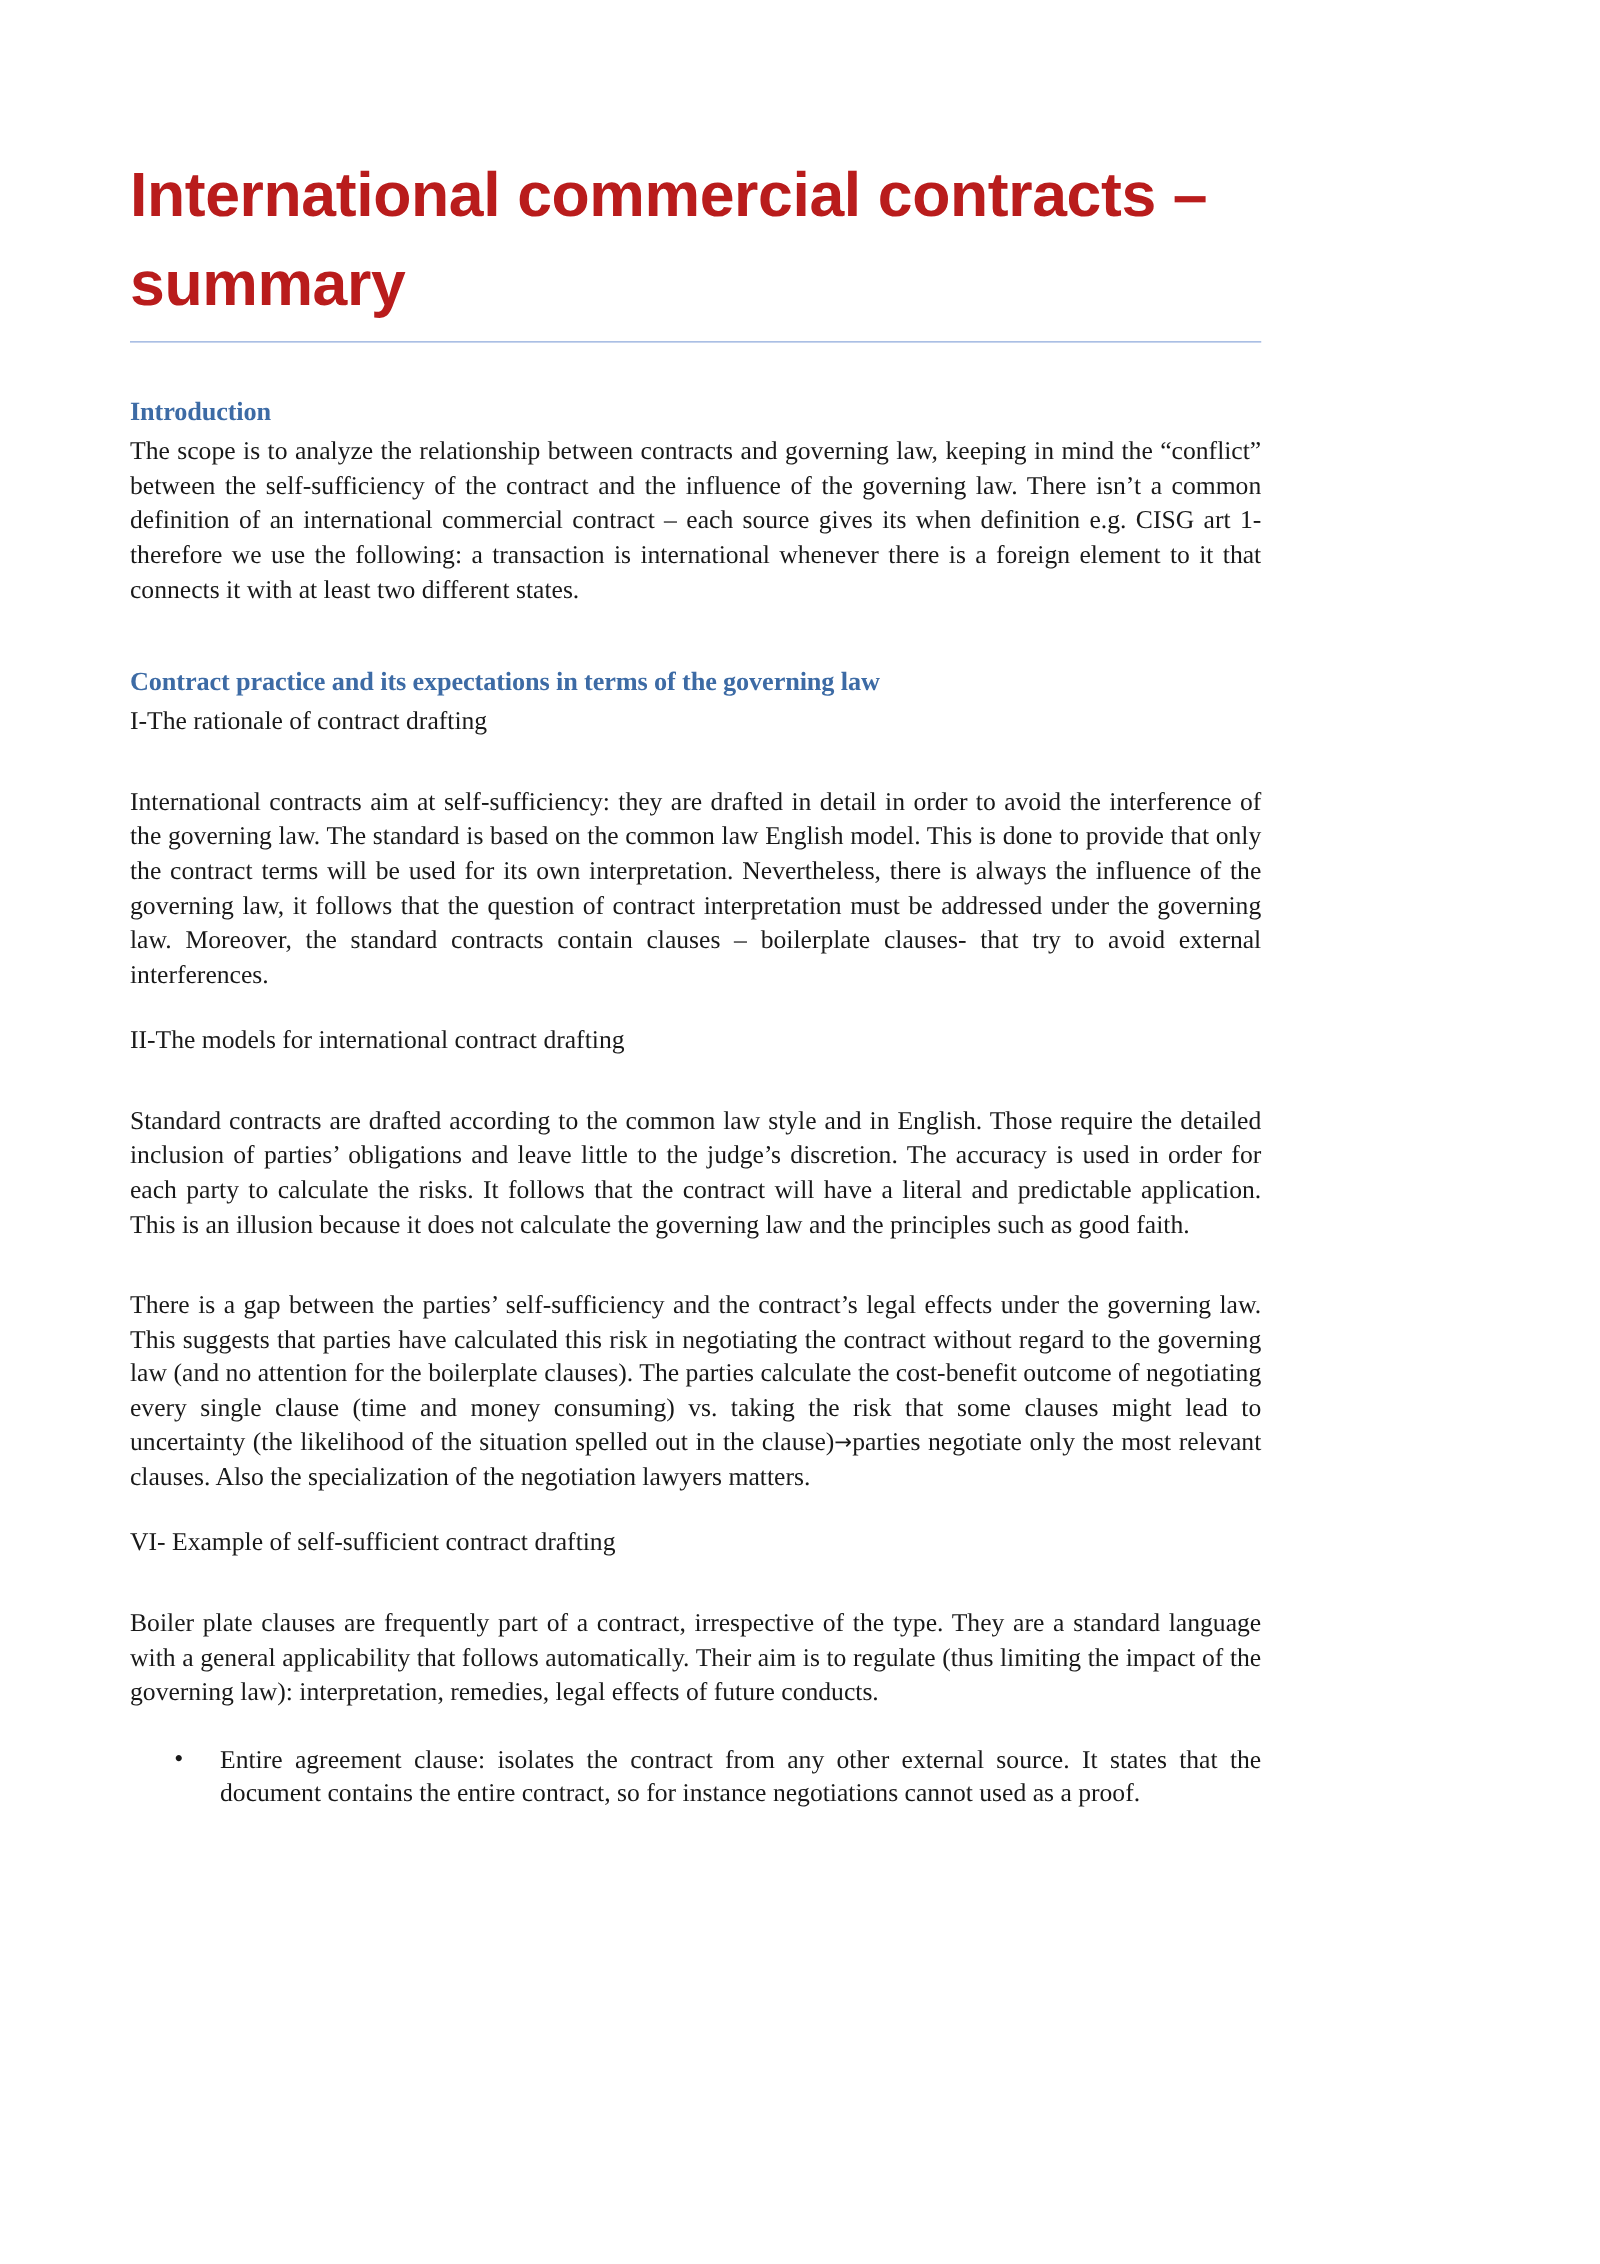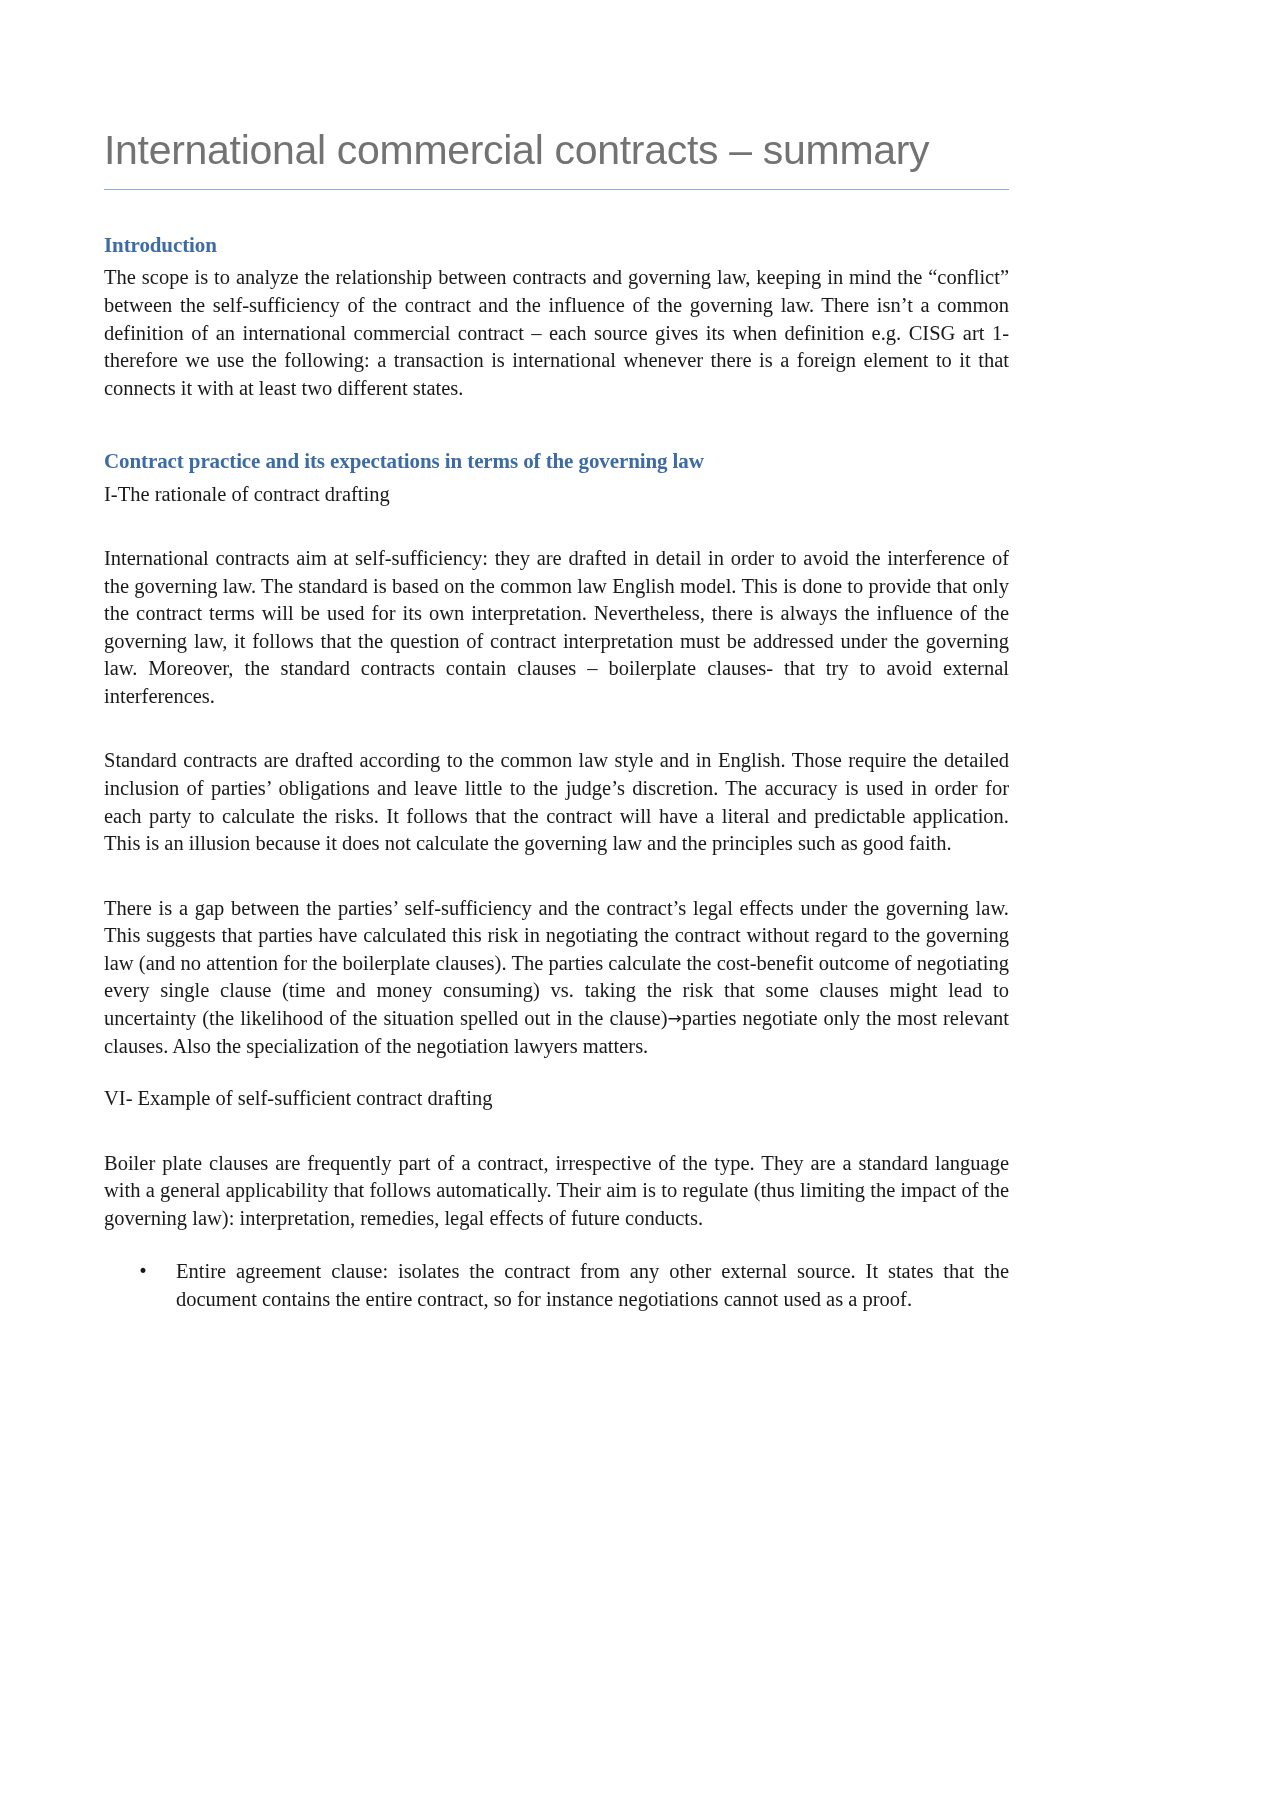--- a/index.html
+++ b/index.html
@@ -19,24 +19,24 @@
   .content {
     position: absolute;
     left: 104px;
     top: 0;
     width: 905px;
   }
 
   
   .doc-title {
     font-family: "Liberation Sans", "DejaVu Sans", sans-serif;
-    font-size: 41px;
+    font-size: 50px;
     line-height: 1.42;
-    font-weight: 400;
-    color: #737373;
+    font-weight: 700;
+    color: #b91c1c;
     letter-spacing: -0.3px;
     margin: 0;
     padding-top: 121px;
     padding-bottom: 10px;
   }
   .title-rule {
     border: 0;
     border-top: 1.5px solid #8FAADC;
     margin: 0 0 42px 0;
     height: 0;
@@ -126,20 +126,21 @@
 
     <h2 class="section-heading">Introduction</h2>
     <p class="body">The scope is to analyze the relationship between contracts and governing law, keeping in mind the “conflict” between the self-sufficiency of the contract and the influence of the governing law. There isn’t a common definition of an international commercial contract – each source gives its when definition e.g. CISG art 1- therefore we use the following: a transaction is international whenever there is a foreign element to it that connects it with at least two different states.</p>
 
     <h2 class="section-heading spaced-top">Contract practice and its expectations in terms of the governing law</h2>
 
     <p class="subhead">I-The rationale of contract drafting</p>
 
     <p class="body gap">International contracts aim at self-sufficiency: they are drafted in detail in order to avoid the interference of the governing law. The standard is based on the common law English model. This is done to provide that only the contract terms will be used for its own interpretation. Nevertheless, there is always the influence of the governing law, it follows that the question of contract interpretation must be addressed under the governing law. Moreover, the standard contracts contain clauses – boilerplate clauses- that try to avoid external interferences.</p>
 
+    <p class="subhead gap">II-The models for international contract drafting</p>
 
     <p class="body gap">Standard contracts are drafted according to the common law style and in English. Those require the detailed inclusion of parties’ obligations and leave little to the judge’s discretion. The accuracy is used in order for each party to calculate the risks. It follows that the contract will have a literal and predictable application. This is an illusion because it does not calculate the governing law and the principles such as good faith.</p>
 
 
     <p class="body gap"><span>There is a gap between the parties’ self-sufficiency and the contract’s legal effects under the governing law. This suggests that parties have calculated this risk in negotiating the contract without regard to the governing law (and no attention for the boilerplate clauses). The parties calculate the cost-benefit outcome of negotiating every single clause (time and money consuming) vs. taking the risk that some clauses might lead to uncertainty (the likelihood of the situation spelled out in the clause)</span><span class="arrow-glyph">→</span><span>parties negotiate only the most relevant clauses. Also the specialization of the negotiation lawyers matters.</span></p>
 
     <p class="subhead gap">VI- Example of self-sufficient contract drafting</p>
 
     <p class="body gap">Boiler plate clauses are frequently part of a contract, irrespective of the type. They are a standard language with a general applicability that follows automatically. Their aim is to regulate (thus limiting the impact of the governing law): interpretation, remedies, legal effects of future conducts.</p>
 

